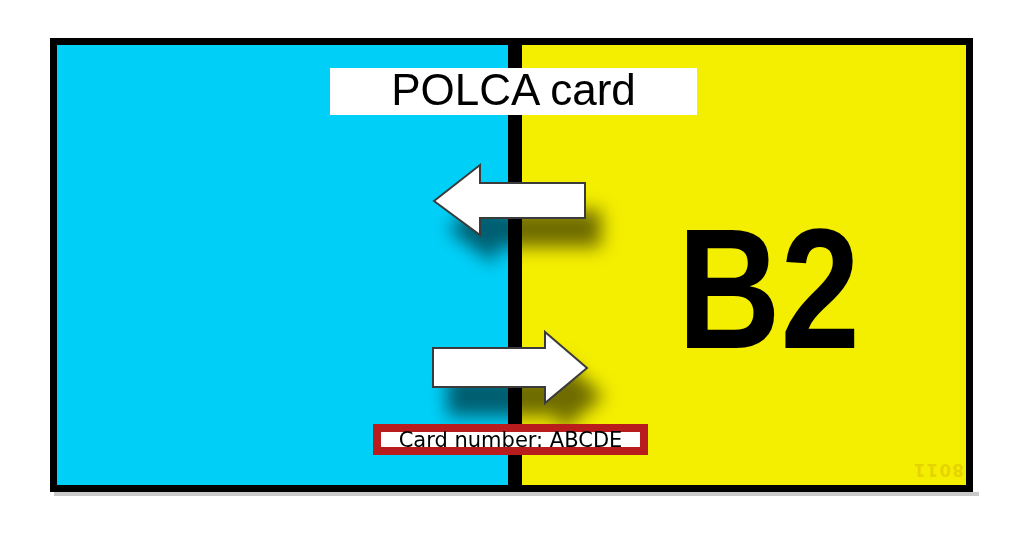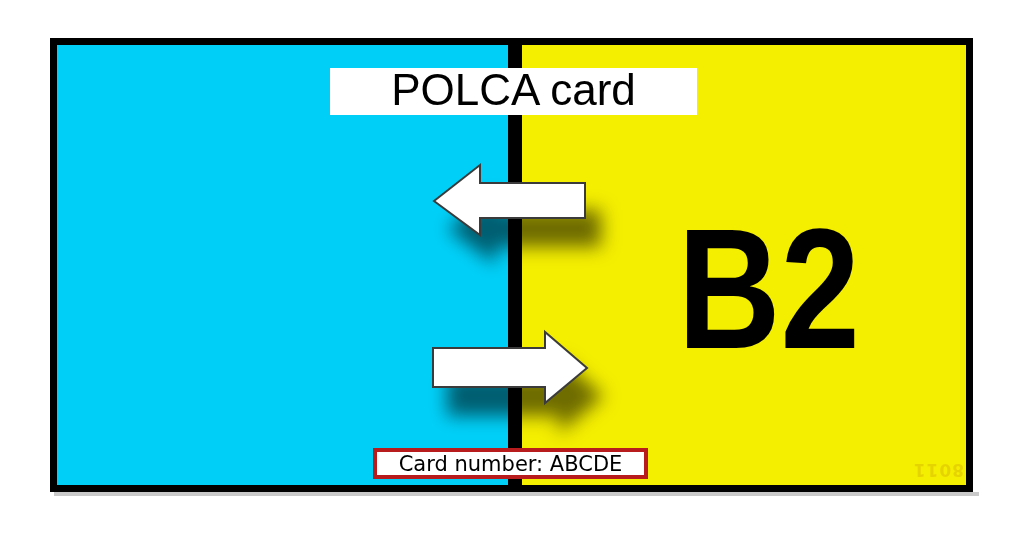--- a/index.html
+++ b/index.html
@@ -55,24 +55,24 @@
   .cell-label.a1 { left: 140px; top: 164px; }
   .cell-label.b2 { left: 664px; top: 179px; margin-top: 22px; }
   .arrow-svg {
     position: absolute;
     overflow: visible;
     filter: drop-shadow(15px 28px 9px rgba(0,0,0,0.55));
   }
   .arrow-svg.left  { left: 427px; top: 158px; }
   .arrow-svg.right { left: 426px; top: 326px; }
   .card-number-box {
-    position: absolute; left: 373px; top: 448px;
+    position: absolute; left: 373px; top: 424px;
     width: 275px; height: 31px;
     background: #ffffff;
-    border: 4px solid #b91c1c;
+    border: 8px solid #b91c1c;
     box-sizing: border-box;
     display: flex; align-items: center; justify-content: center;
     font-family: "DejaVu Sans", sans-serif;
     font-size: 21px; color: #000000;
     white-space: nowrap;
   }
   .watermark {
     position: absolute; left: 914px; top: 458px;
     width: 50px; height: 24px;
     transform: rotate(180deg);

